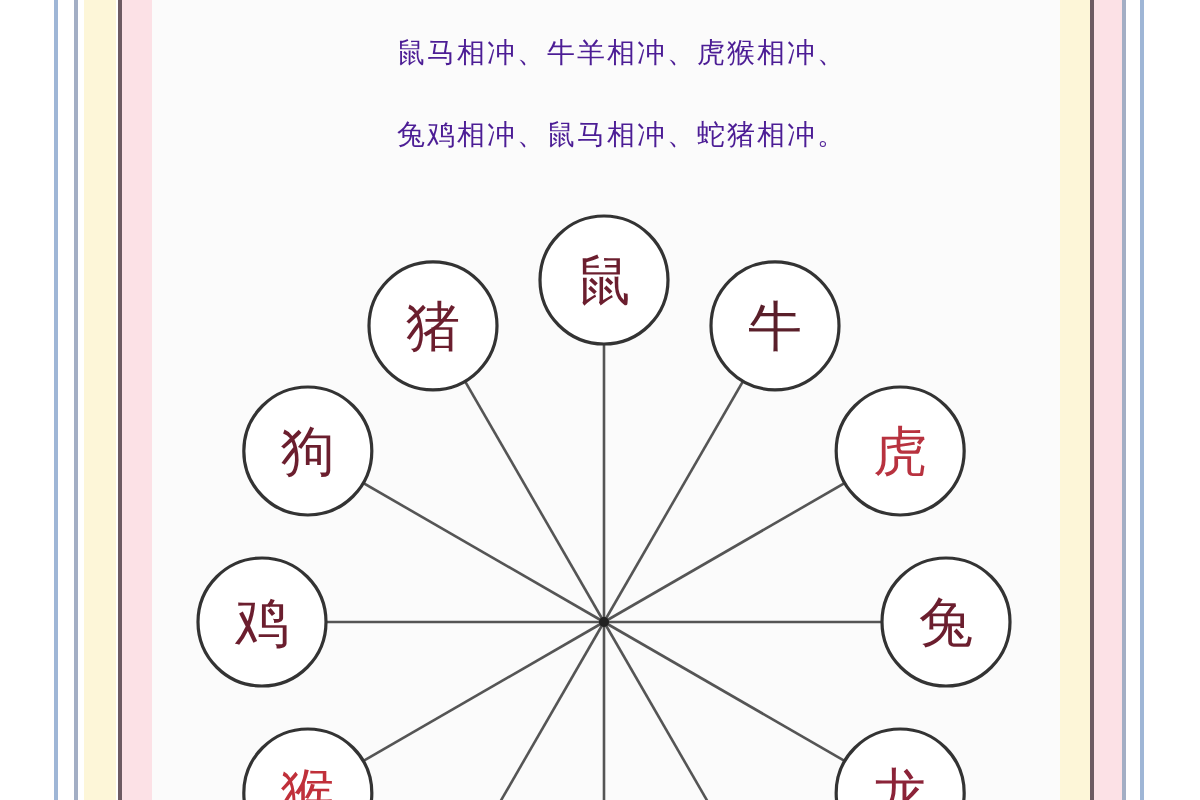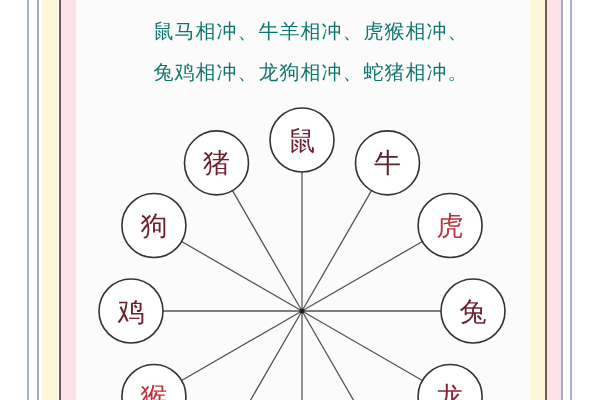--- a/index.html
+++ b/index.html
@@ -1,21 +1,21 @@
 <!DOCTYPE html>
 <html><head>
 <meta charset="utf-8">
 <style>
   html, body { margin:0; padding:0; }
   body { width:600px; height:400px; overflow:hidden; background:#ffffff; position:relative;
          font-family:"DejaVu Sans", "Liberation Sans", sans-serif; }
   .stripe { position:absolute; top:0; height:400px; }
   .panel { position:absolute; left:76px; top:0; width:470px; height:400px; background:#fbfbfb; }
-  .heading { position:absolute; left:76px; width:470px; text-align:center; font-size:20px;
-             color:#0f766e; letter-spacing:1px; margin:0; }
+  .heading { position:absolute; left:76px; width:470px; text-align:center; font-size:14px;
+             color:#4c1d95; letter-spacing:1px; margin:0; }
   svg.wheel { position:absolute; left:0; top:0; }
   .zlabel { font-family:"DejaVu Sans", sans-serif; font-size:27px; }
 </style>
 </head>
 <body>
 
 <div class="stripe" style="left:27px;width:2px;background:#9fb6d6;"></div>
 <div class="stripe" style="left:37px;width:2px;background:#a3aec4;"></div>
 <div class="stripe" style="left:42px;width:16px;background:#fdf6d8;"></div>
 <div class="stripe" style="left:59px;width:2px;background:#6d5a62;"></div>
@@ -23,21 +23,21 @@
 
 <div class="panel"></div>
 
 <div class="stripe" style="left:530px;width:15px;background:#fdf6d8;"></div>
 <div class="stripe" style="left:545px;width:2px;background:#6d5a62;"></div>
 <div class="stripe" style="left:547px;width:14px;background:#fce1e6;"></div>
 <div class="stripe" style="left:561px;width:2px;background:#a3aec4;"></div>
 <div class="stripe" style="left:570px;width:2px;background:#9fb6d6;"></div>
 
 <p class="heading" style="top:18px;">鼠马相冲、牛羊相冲、虎猴相冲、</p>
-<p class="heading" style="top:59px;">兔鸡相冲、龙狗相冲、蛇猪相冲。</p>
+<p class="heading" style="top:59px;">兔鸡相冲、鼠马相冲、蛇猪相冲。</p>
 
 <svg class="wheel" width="600" height="400" viewBox="0 0 600 400" xmlns="http://www.w3.org/2000/svg">
   <g id="spokes">
       <line x1="302" y1="311" x2="302" y2="140" stroke="#555555" stroke-width="1.3"></line>
       <line x1="302" y1="311" x2="387.5" y2="162.909655952861" stroke="#555555" stroke-width="1.3"></line>
       <line x1="302" y1="311" x2="450.090344047139" y2="225.5" stroke="#555555" stroke-width="1.3"></line>
       <line x1="302" y1="311" x2="473" y2="311" stroke="#555555" stroke-width="1.3"></line>
       <line x1="302" y1="311" x2="450.090344047139" y2="396.49999999999994" stroke="#555555" stroke-width="1.3"></line>
       <line x1="302" y1="311" x2="387.5" y2="459.090344047139" stroke="#555555" stroke-width="1.3"></line>
       <line x1="302" y1="311" x2="302" y2="482" stroke="#555555" stroke-width="1.3"></line>

